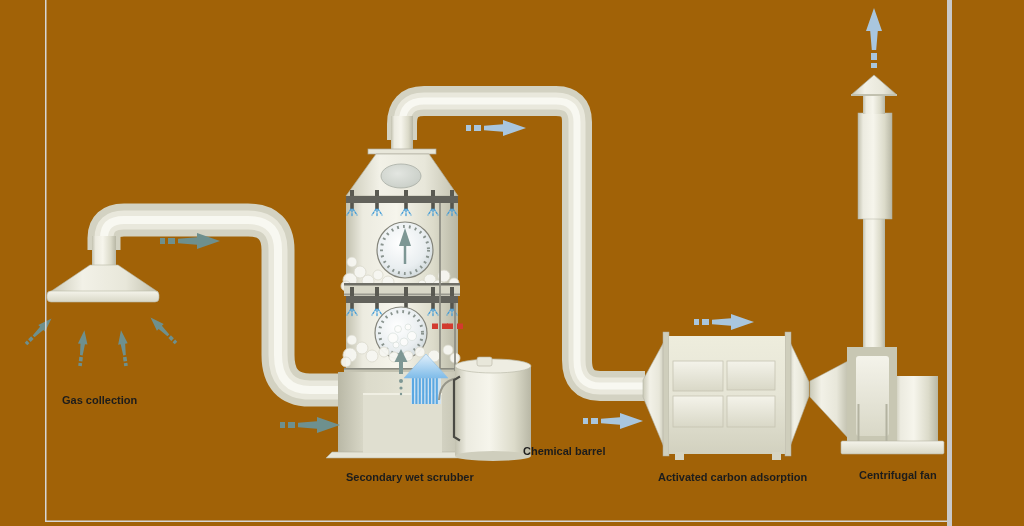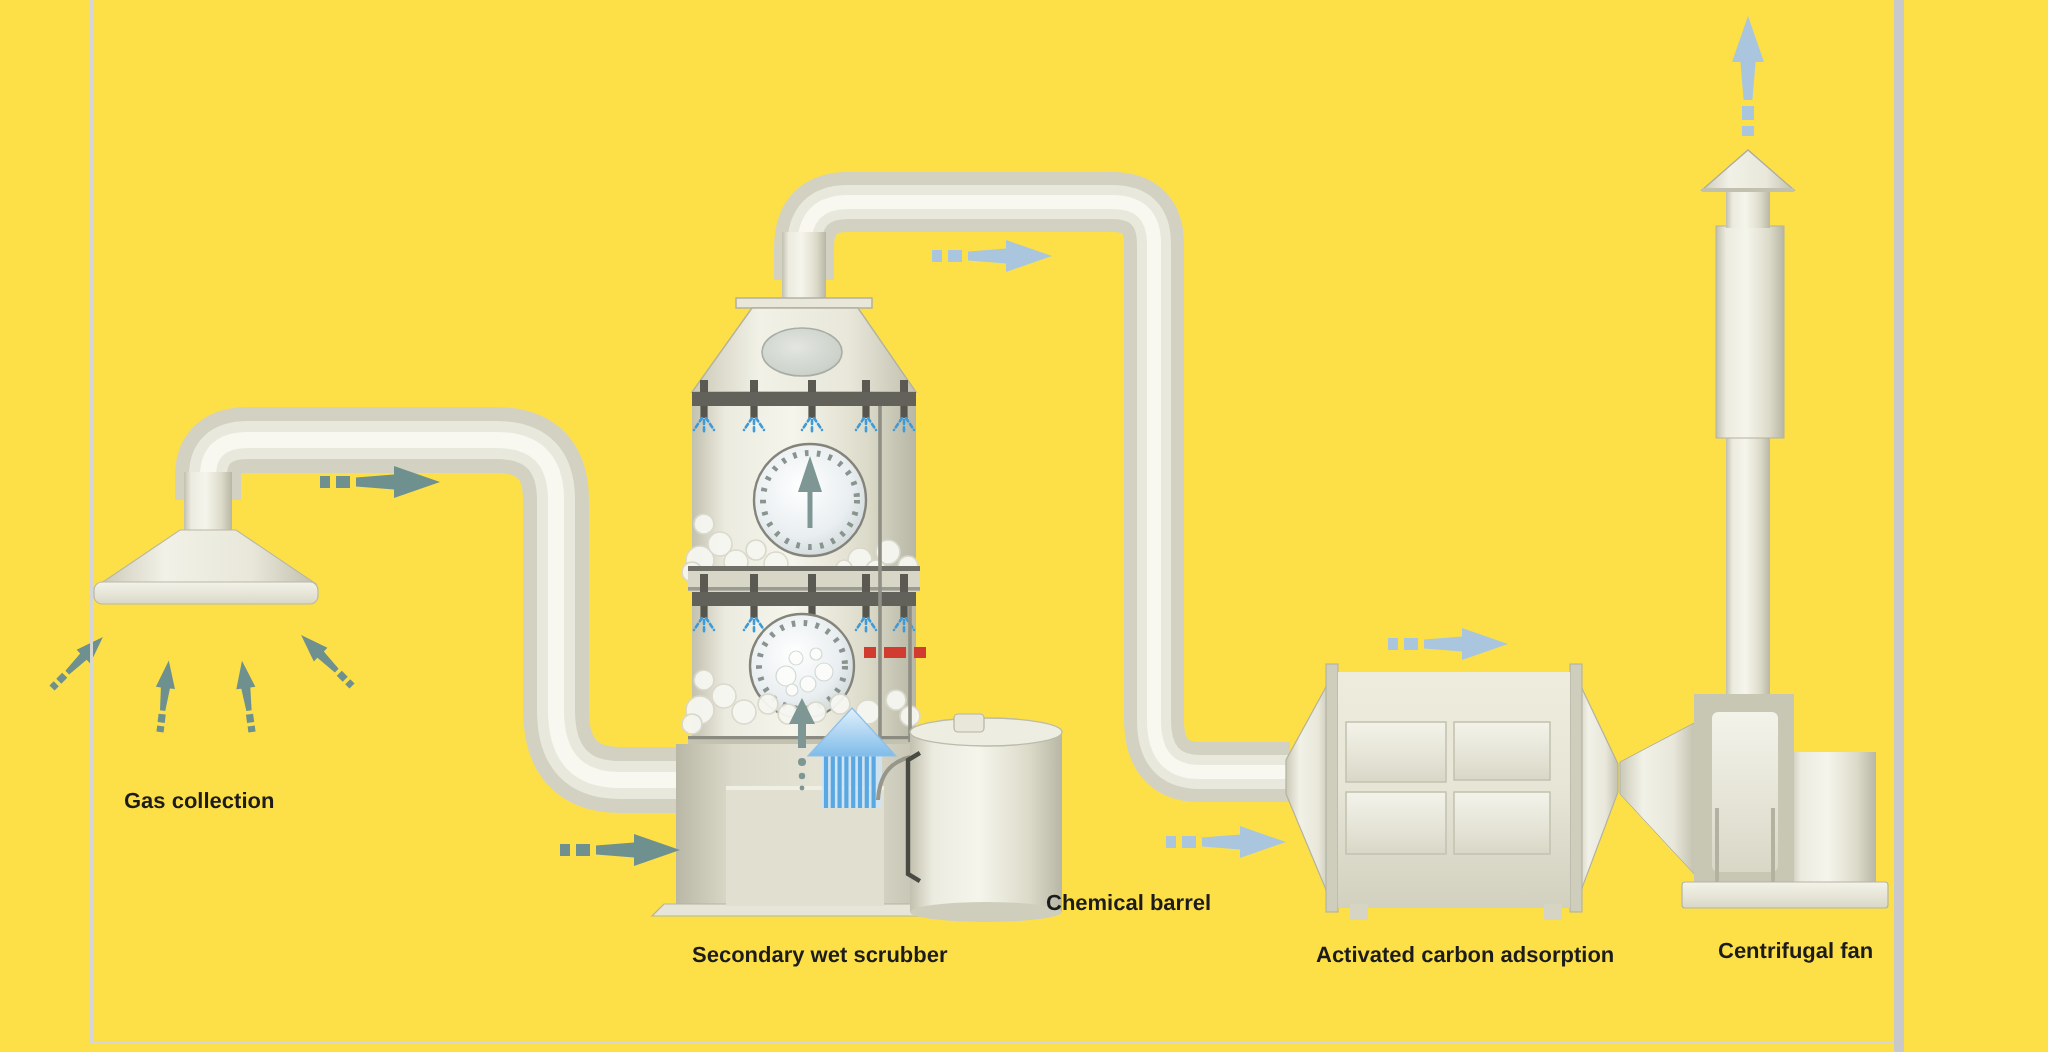--- a/index.html
+++ b/index.html
@@ -1,16 +1,16 @@
 <!DOCTYPE html>
 <html><head>
 <meta charset="utf-8">
 <style>
   html,body{margin:0;padding:0;background:#ffffff;}
-  .canvas{position:relative;width:1024px;height:526px;background:#fde047;overflow:hidden;
+  .canvas{position:relative;width:1024px;height:526px;background:#a16207;overflow:hidden;
           font-family:"Liberation Sans",sans-serif;}
   svg{position:absolute;left:0;top:0;display:block;}
   text.eq-label{font-family:"Liberation Sans",sans-serif;font-size:11px;font-weight:bold;fill:#1c1c1c;}
 </style>
 </head>
 <body>
 
 <div class="canvas">
 <svg width="1024" height="526" viewBox="0 0 1024 526" xmlns="http://www.w3.org/2000/svg">
   <defs>

